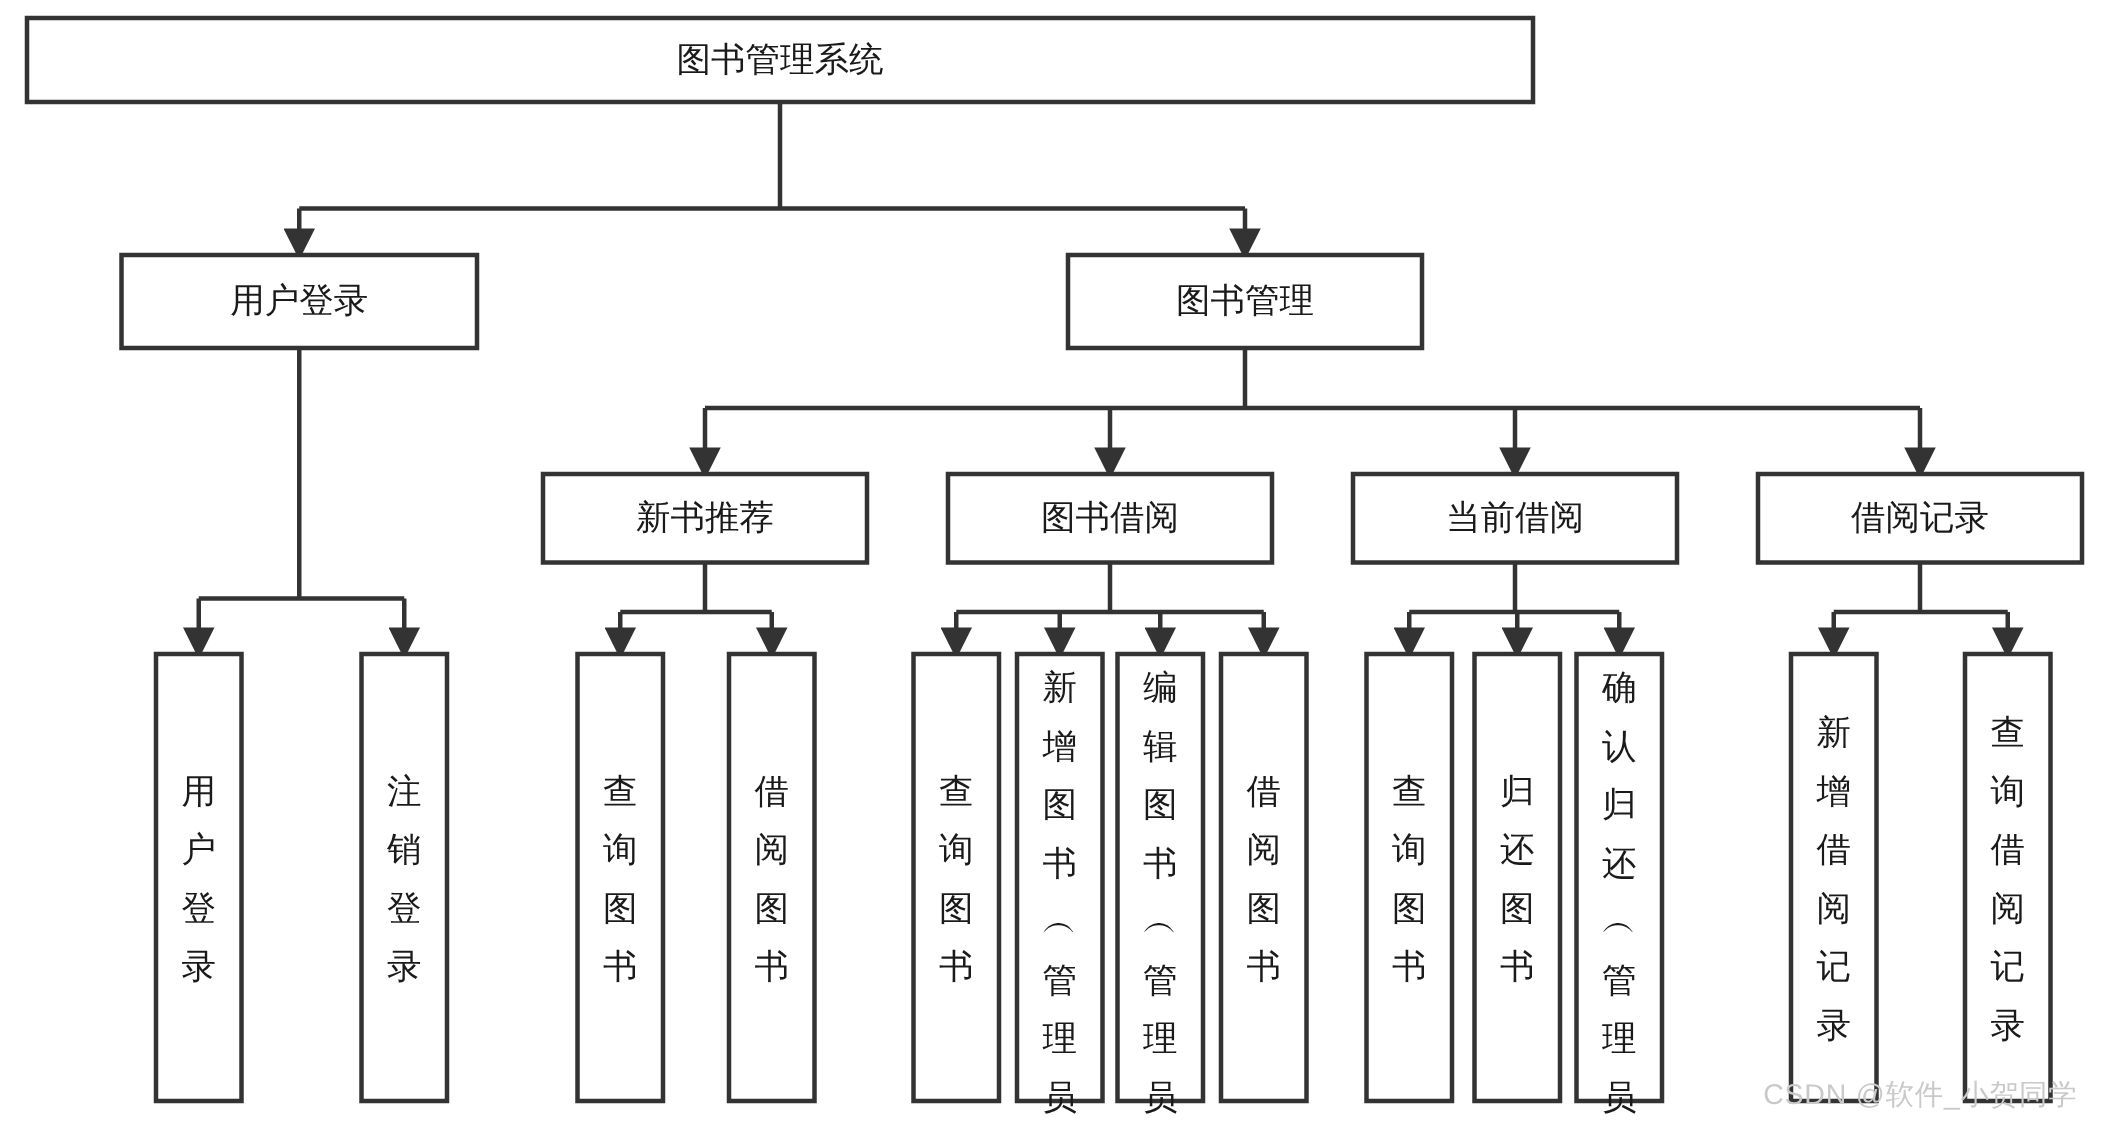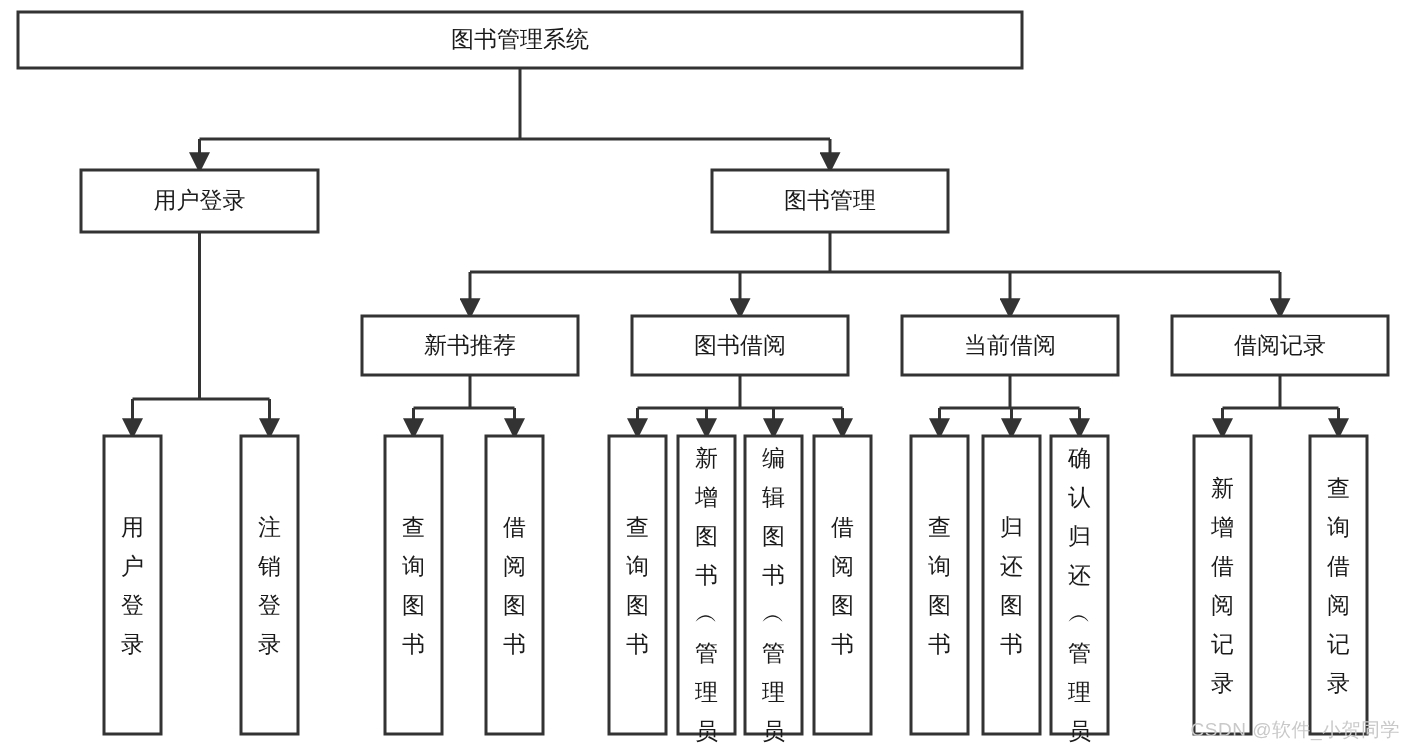--- a/index.html
+++ b/index.html
@@ -13,21 +13,21 @@
   .conn{stroke:#333333;stroke-width:3;fill:none;}
   .node-label{
     fill:#1a1a1a;font-family:"Liberation Sans","DejaVu Sans",sans-serif;
     font-size:23px;text-anchor:middle;dominant-baseline:middle;
   }
   .leaf-label{
     fill:#1a1a1a;font-family:"Liberation Sans","DejaVu Sans",sans-serif;
     font-size:23px;text-anchor:middle;
   }
   .watermark{
-    position:absolute;right:5px;bottom:4px;
+    position:absolute;right:20px;bottom:4px;
     color:#c9c9c9;font-size:19px;letter-spacing:.5px;
     font-family:"Liberation Sans","DejaVu Sans",sans-serif;
     white-space:nowrap;pointer-events:none;user-select:none;
   }
 </style>
 </head>
 <body>
 
 <div id="stage">
 

